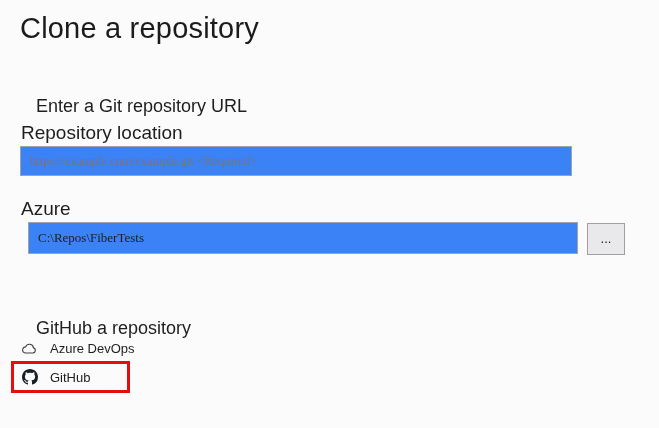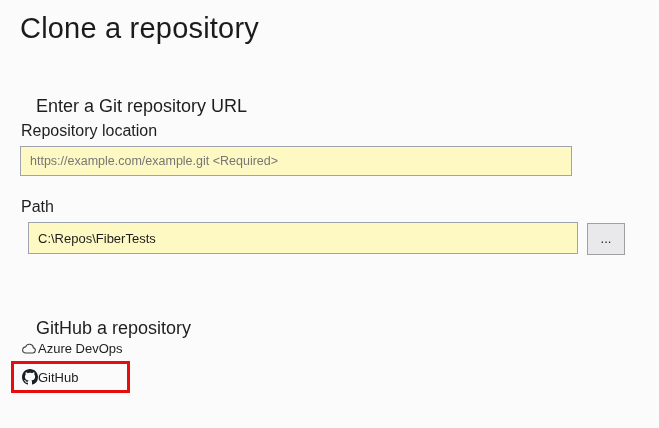--- a/index.html
+++ b/index.html
@@ -30,34 +30,34 @@
     font-weight: 400;
     color: #1e1e1e;
     margin: 16px;
   }
   .heading-url    { top: 80px; }
   .heading-browse { top: 302px; }
 
   .field-label {
     position: absolute;
     left: 21px;
-    font-size: 16px;
+    font-size: 19px;
     color: #1e1e1e;
   }
   .label-repo { top: 122px; }
   .label-path { top: 198px; }
 
   .text-input {
     position: absolute;
     left: 20px;
     box-sizing: border-box;
     border: 1px solid #9fa3ab;
-    background: #fef9c3;
+    background: #3b82f6;
     padding: 12px 9px;
-    font-family: Liberation Sans, sans-serif;
+    font-family: Liberation Serif, serif;
     font-size: 12.5px;
     color: #1e1e1e;
     outline: none;
   }
   .text-input::placeholder { color: #767676; opacity: 1; }
   .input-repo { top: 146px; width: 552px; height: 30px; }
   .input-path { top: 222px; width: 550px; height: 32px; font-size: 13px; margin-left: 8px; }
 
   .browse-btn {
     position: absolute;
@@ -72,20 +72,21 @@
     line-height: 20px;
     text-align: center;
     padding: 0;
     cursor: pointer;
   }
 
   .provider-row {
     position: absolute;
     display: flex;
     align-items: center;
+    gap: 12px;
     height: 20px;
     cursor: pointer;
   }
   .row-azure  { left: 21px; top: 338px; }
   .row-github { left: 21px; top: 367px; }
   .provider-row .icon {
     width: 17px;
     display: flex;
     align-items: center;
     justify-content: center;
@@ -107,21 +108,21 @@
 <div class="stage">
 
   <h1 class="page-title">Clone a repository</h1>
 
   <h2 class="section-heading heading-url">Enter a Git repository URL</h2>
 
   <div class="field-label label-repo">Repository location</div>
 
   <input class="text-input input-repo" type="text" placeholder="https://example.com/example.git &lt;Required&gt;" style="">
 
-  <div class="field-label label-path">Path</div>
+  <div class="field-label label-path">Azure</div>
 
   <input class="text-input input-path" type="text" value="C:\Repos\FiberTests" style="">
 
   <button class="browse-btn">...</button>
 
   <h2 class="section-heading heading-browse">GitHub a repository</h2>
 
   <div class="provider-row row-azure">
     <span class="icon">
       <svg width="17" height="13" viewBox="0 0 17 13">

